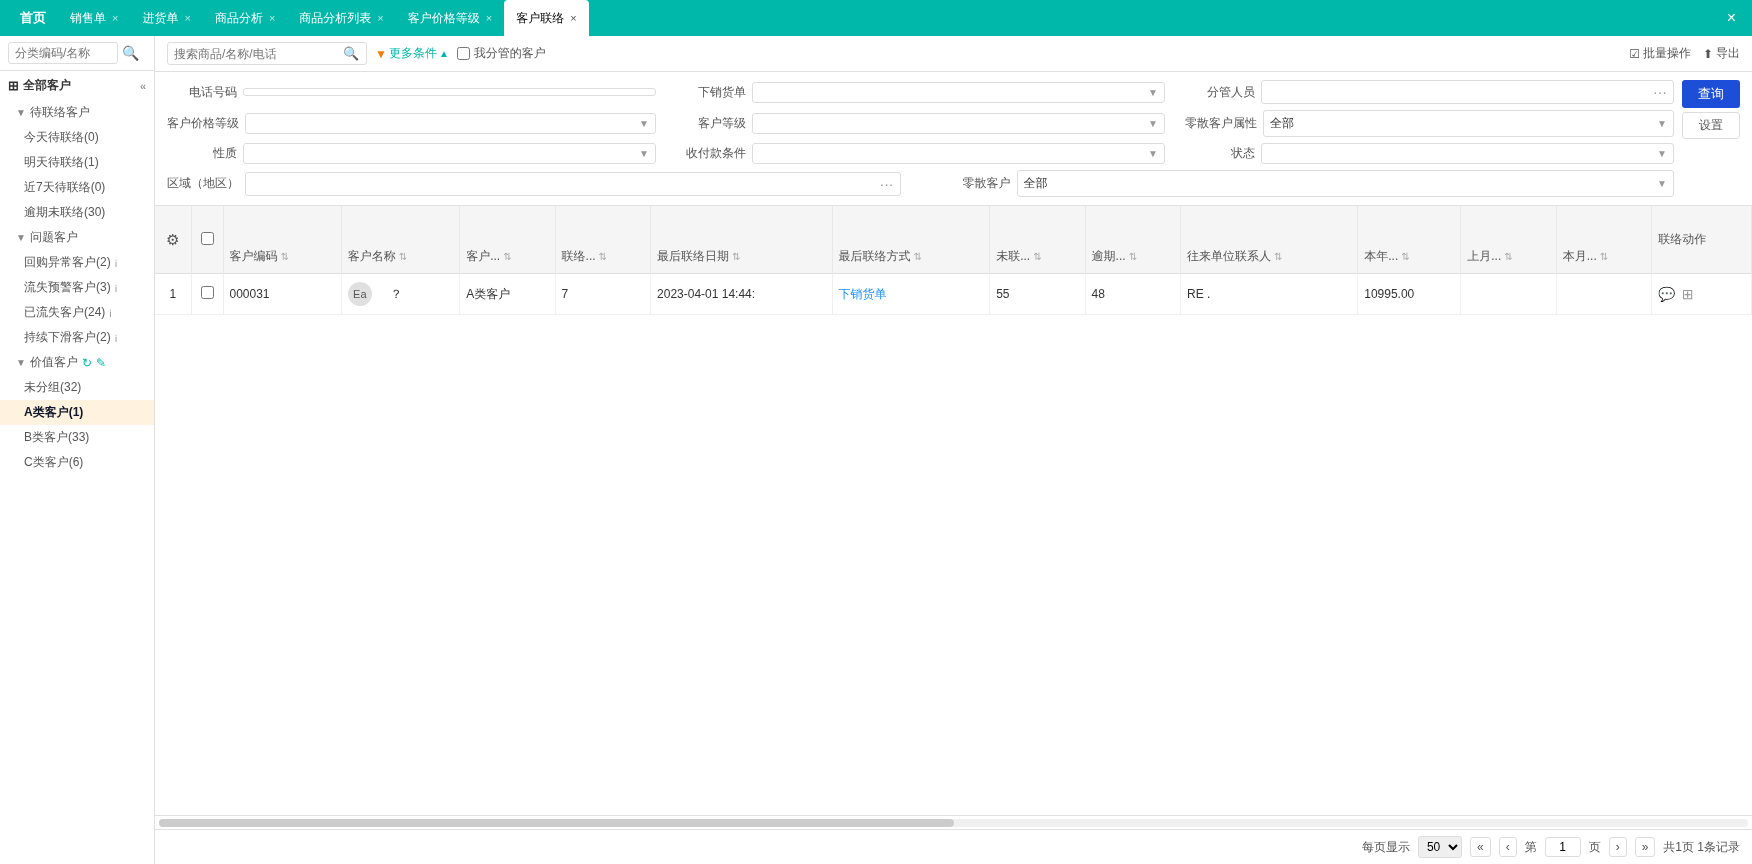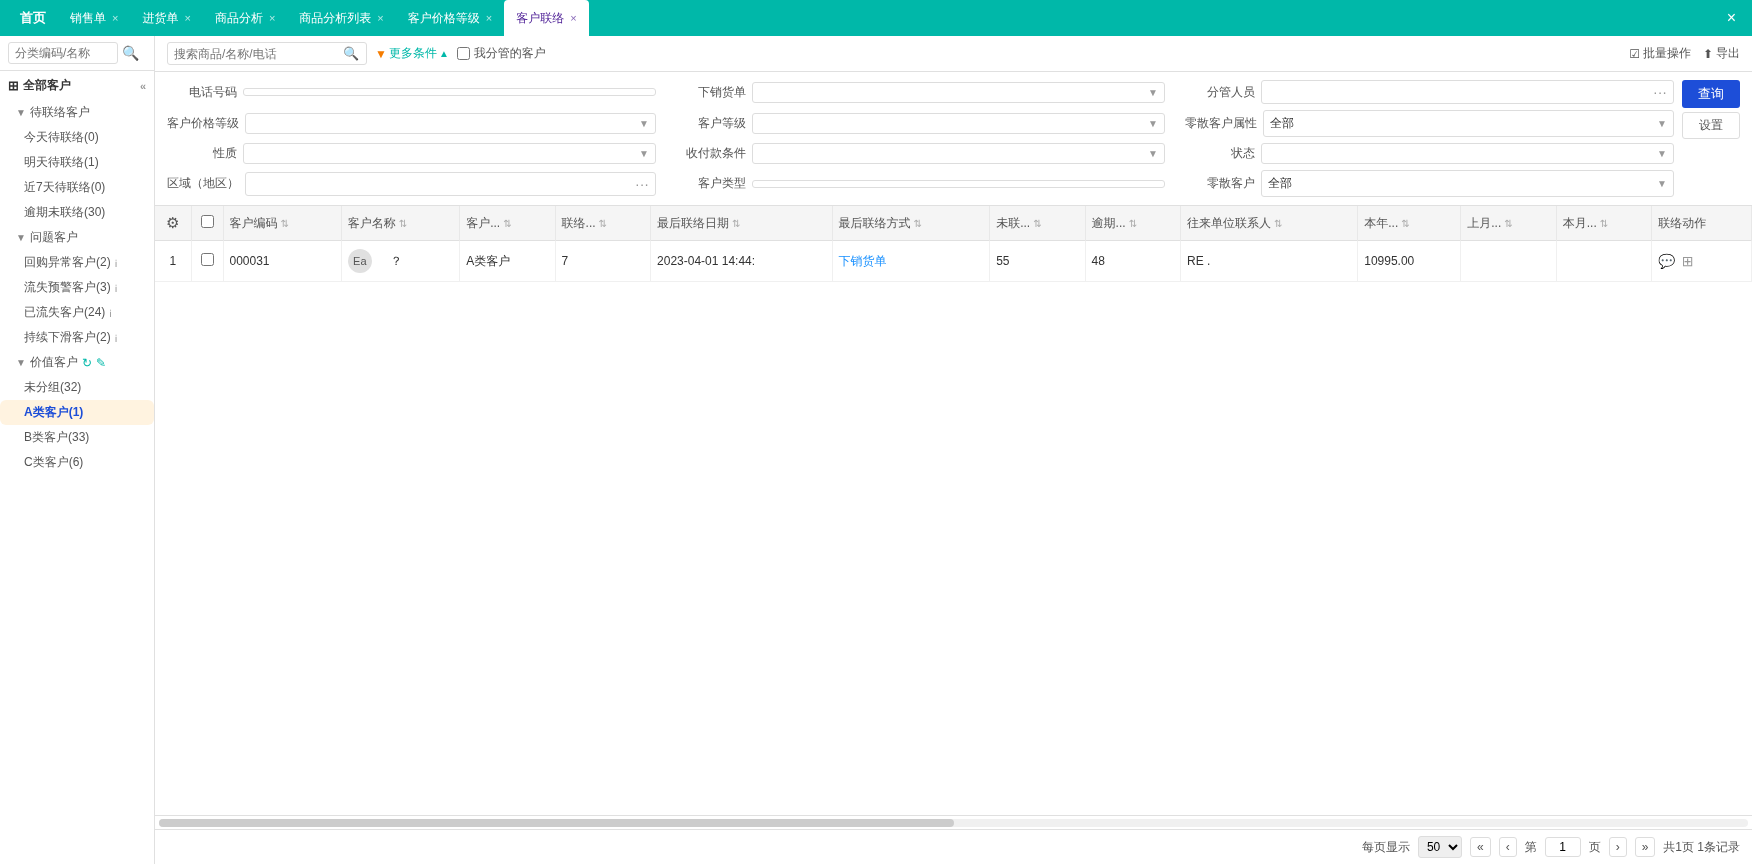--- a/index.html
+++ b/index.html
@@ -20,21 +20,21 @@
       padding: 0 12px;
       height: 36px;
       cursor: pointer;
       color: white;
       font-size: 13px;
       white-space: nowrap;
     }
     .nav-tab.home { font-weight: bold; }
     .nav-tab.active {
       background: white;
-      color: #4c1d95;
+      color: #000000;
       border-radius: 4px 4px 0 0;
     }
     .nav-tab .close-btn {
       margin-left: 6px;
       font-size: 11px;
       opacity: 0.7;
       cursor: pointer;
     }
     .nav-spacer { flex: 1; }
     .nav-close-btn {
@@ -103,21 +103,21 @@
       cursor: pointer;
     }
     .sidebar-group-label .arrow { margin-right: 4px; color: #888; font-size: 10px; }
     .sidebar-item {
       padding: 4px 8px 4px 24px;
       color: #555;
       cursor: pointer;
       display: flex;
       align-items: center;
     }
-    .sidebar-item.active { background: #fff3e0; color: #1d4ed8; font-weight: bold; border-radius: 6px; }
+    .sidebar-item.active { background: #fff3e0; color: #0f172a; font-weight: bold; }
     .sidebar-item .info-icon { margin-left: 4px; color: #999; font-size: 10px; }
 
     
     .right-content {
       flex: 1;
       display: flex;
       flex-direction: column;
       background: #f5f5f5;
       overflow: hidden;
     }
@@ -293,20 +293,21 @@
       font-weight: normal;
       color: #555;
       border-right: 1px solid #e8e8e8;
       white-space: nowrap;
       font-size: 12px;
     }
     th .th-inner {
       display: flex;
       align-items: center;
       gap: 3px;
+      margin-top: 34px;
     }
     th .sort-icon { color: #aaa; font-size: 10px; cursor: pointer; }
     td {
       padding: 8px 6px;
       border-bottom: 1px solid #f0f0f0;
       border-right: 1px solid #f0f0f0;
       color: #333;
       font-size: 12px;
     }
     .settings-col { width: 36px; text-align: center; }
@@ -605,24 +606,20 @@
 
           <div class="filter-row">
             <div class="filter-item">
               <span class="filter-label">区域（地区）</span>
               <div class="filter-select-wrap">
                 <span class="filter-select-text"></span>
                 <span class="filter-select-dots">···</span>
               </div>
             </div>
             <div class="filter-divider"></div>
-            <div class="filter-item">
-              <span class="filter-label">客户类型</span>
-              <div class="filter-select-wrap"></div>
-            </div>
             <div class="filter-divider"></div>
             <div class="filter-item">
               <span class="filter-label">零散客户</span>
               <div class="filter-select" style="display:flex;">
                 <span class="filter-select-text">全部</span>
                 <span class="filter-select-arrow">▼</span>
               </div>
             </div>
           </div>
         </div>

